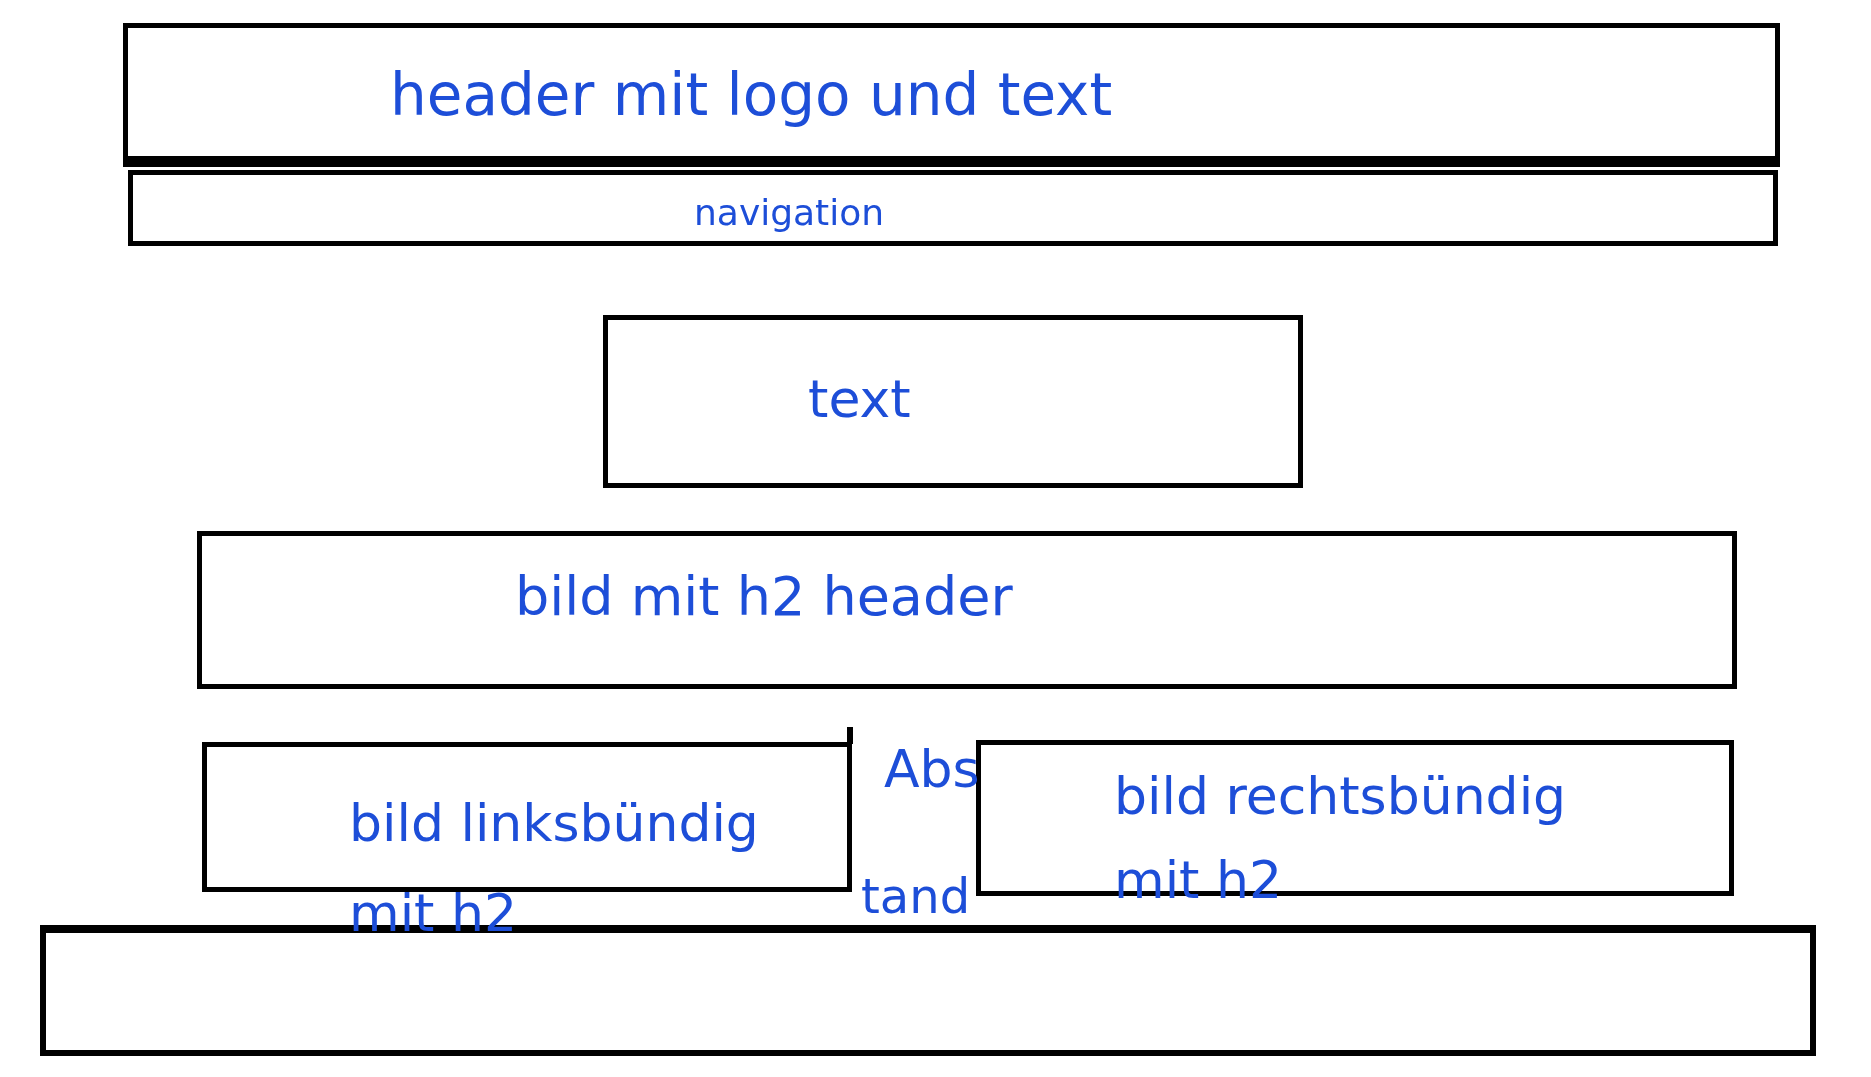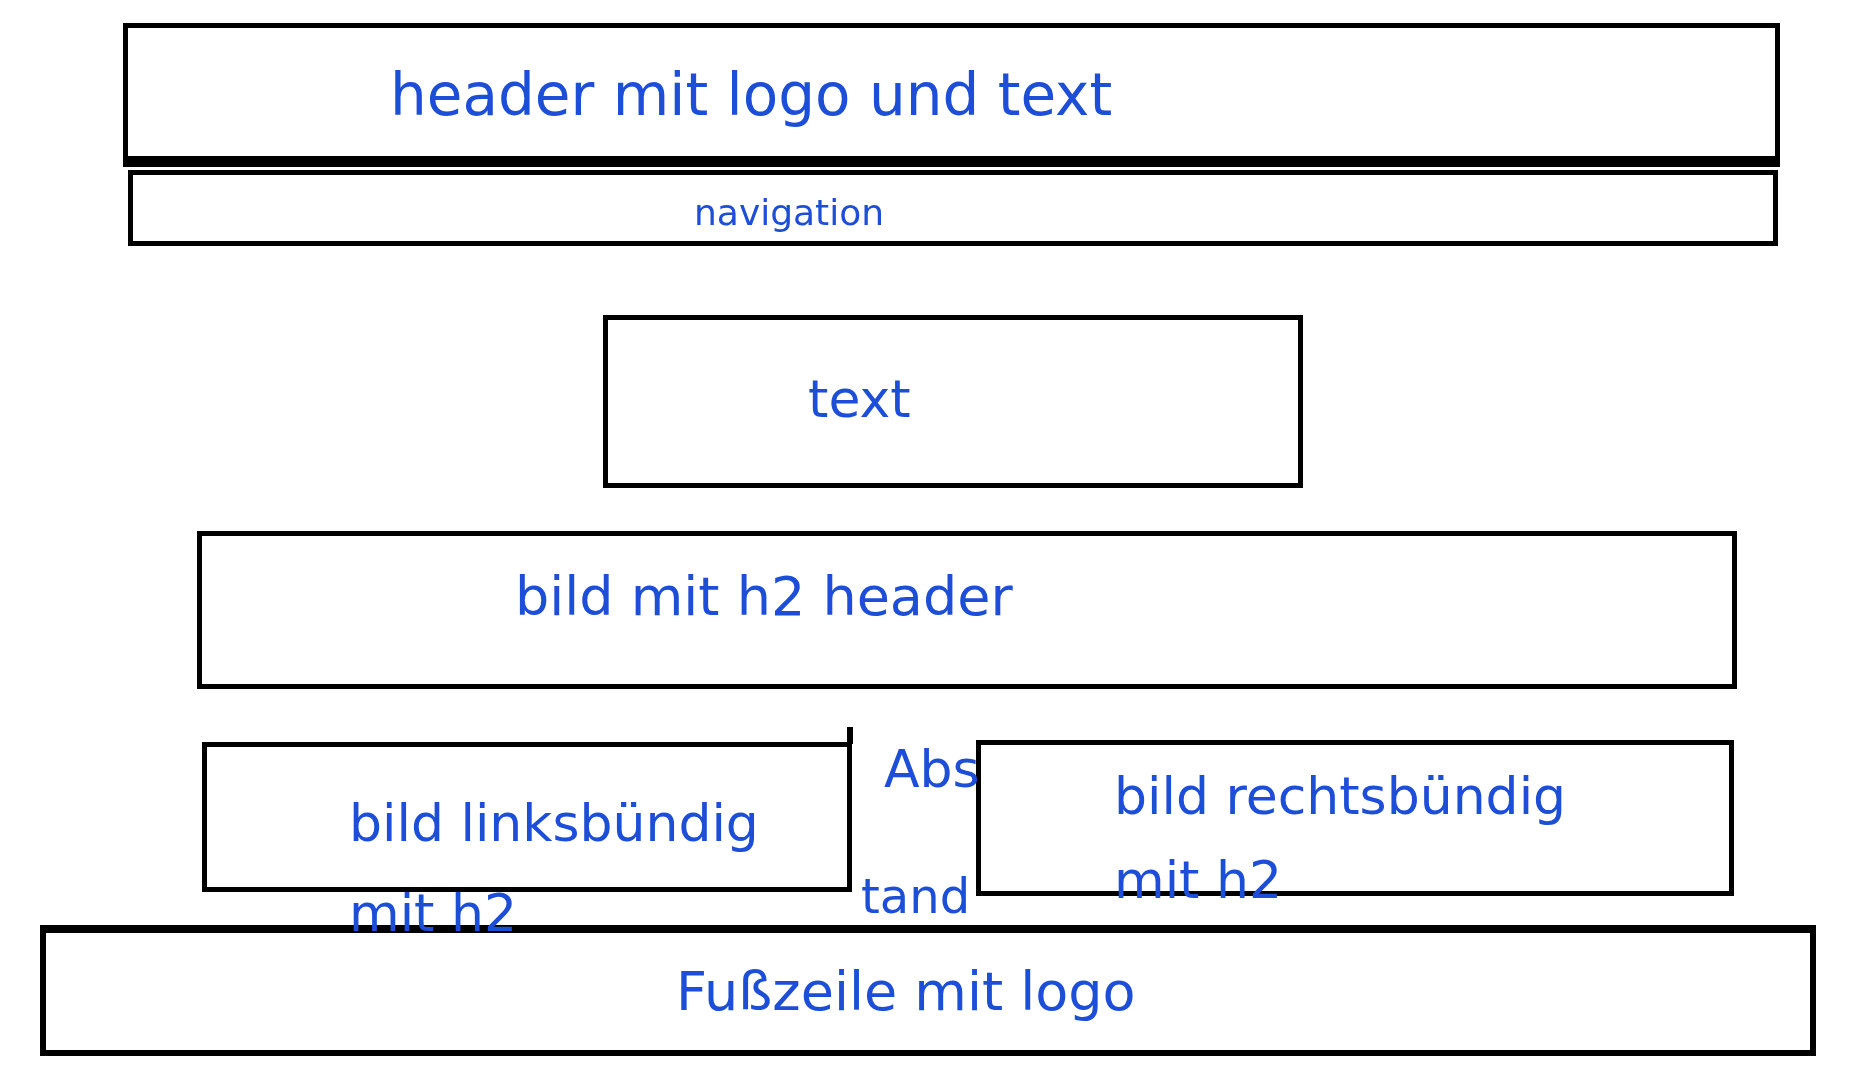--- a/index.html
+++ b/index.html
@@ -77,15 +77,14 @@
   <div id="spacer-line1" class="label">Abs</div>
   <div id="spacer-line2" class="label">tand</div>
 
   <div id="image-right-box" class="box"></div>
   <div id="image-right-line1" class="label">bild rechtsbündig</div>
   <div id="image-right-line2" class="label">mit h2</div>
 
   <div id="corner-stub"></div>
 
   <div id="footer-box" class="box"></div>
-  <div id="footer-label" class="label">Fußzeile mit logo</div>
 
 </div>
 
 </body></html>

